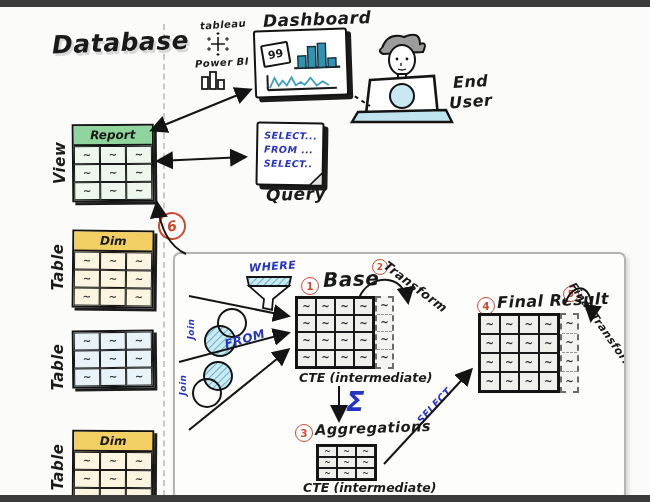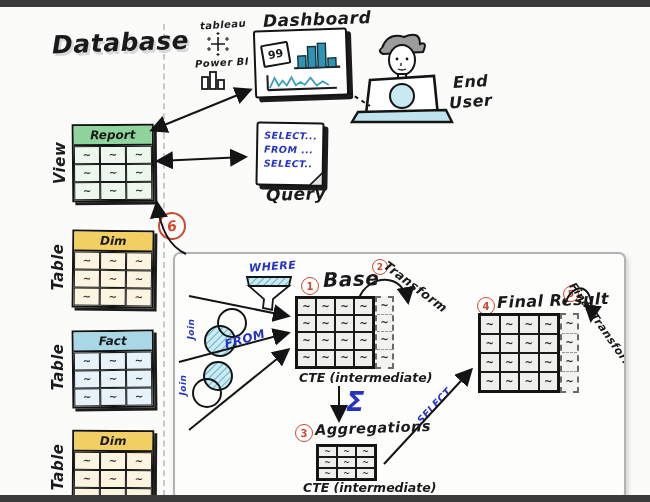--- a/index.html
+++ b/index.html
@@ -150,21 +150,20 @@
         <span class="cell" style="background: transparent;">~</span>
         <span class="cell" style="background: transparent;">~</span>
         <span class="cell" style="background: transparent;">~</span>
         <span class="cell" style="background: transparent;">~</span>
         <span class="cell" style="background: transparent;">~</span>
       </div>
   </div>
 
   <div class="side hand" style="left:28px;top:358px;">Table</div>
   <div class="tbl" style="left:72px;top:330px;width:78px;transform:rotate(-.6deg);">
-    <div class="tbl-head" style="background: rgb(169, 215, 230);">Fact</div>
     <div class="grid" style="grid-template-columns: repeat(3, 26px); grid-auto-rows: 18px; background: rgb(231, 243, 248);">
         <span class="cell" style="background: transparent;">~</span>
         <span class="cell" style="background: transparent;">~</span>
         <span class="cell" style="background: transparent;">~</span>
         <span class="cell" style="background: transparent;">~</span>
         <span class="cell" style="background: transparent;">~</span>
         <span class="cell" style="background: transparent;">~</span>
         <span class="cell" style="background: transparent;">~</span>
         <span class="cell" style="background: transparent;">~</span>
         <span class="cell" style="background: transparent;">~</span>

